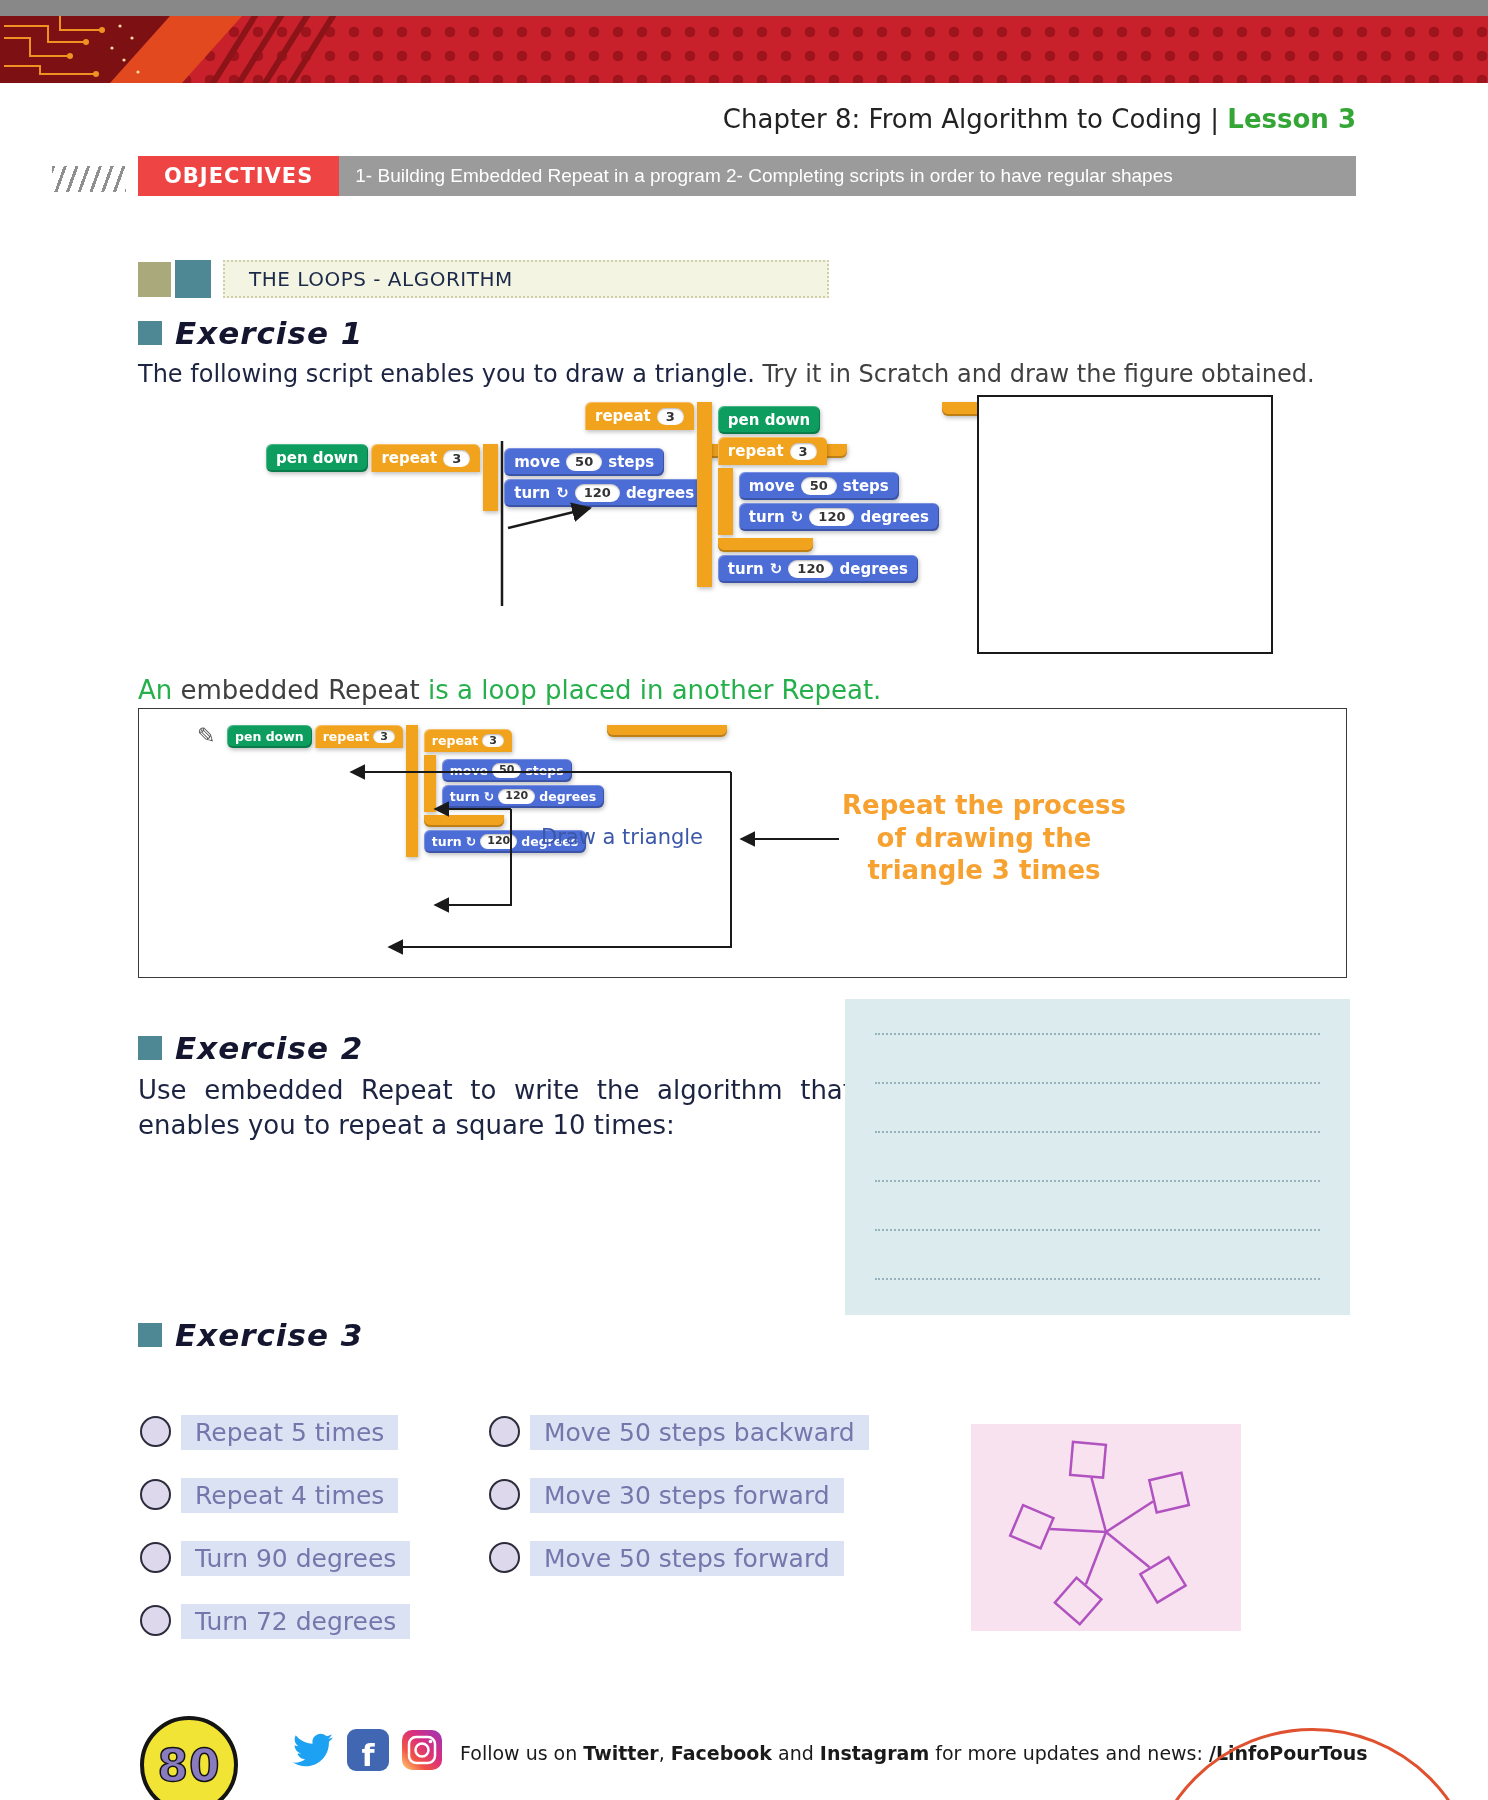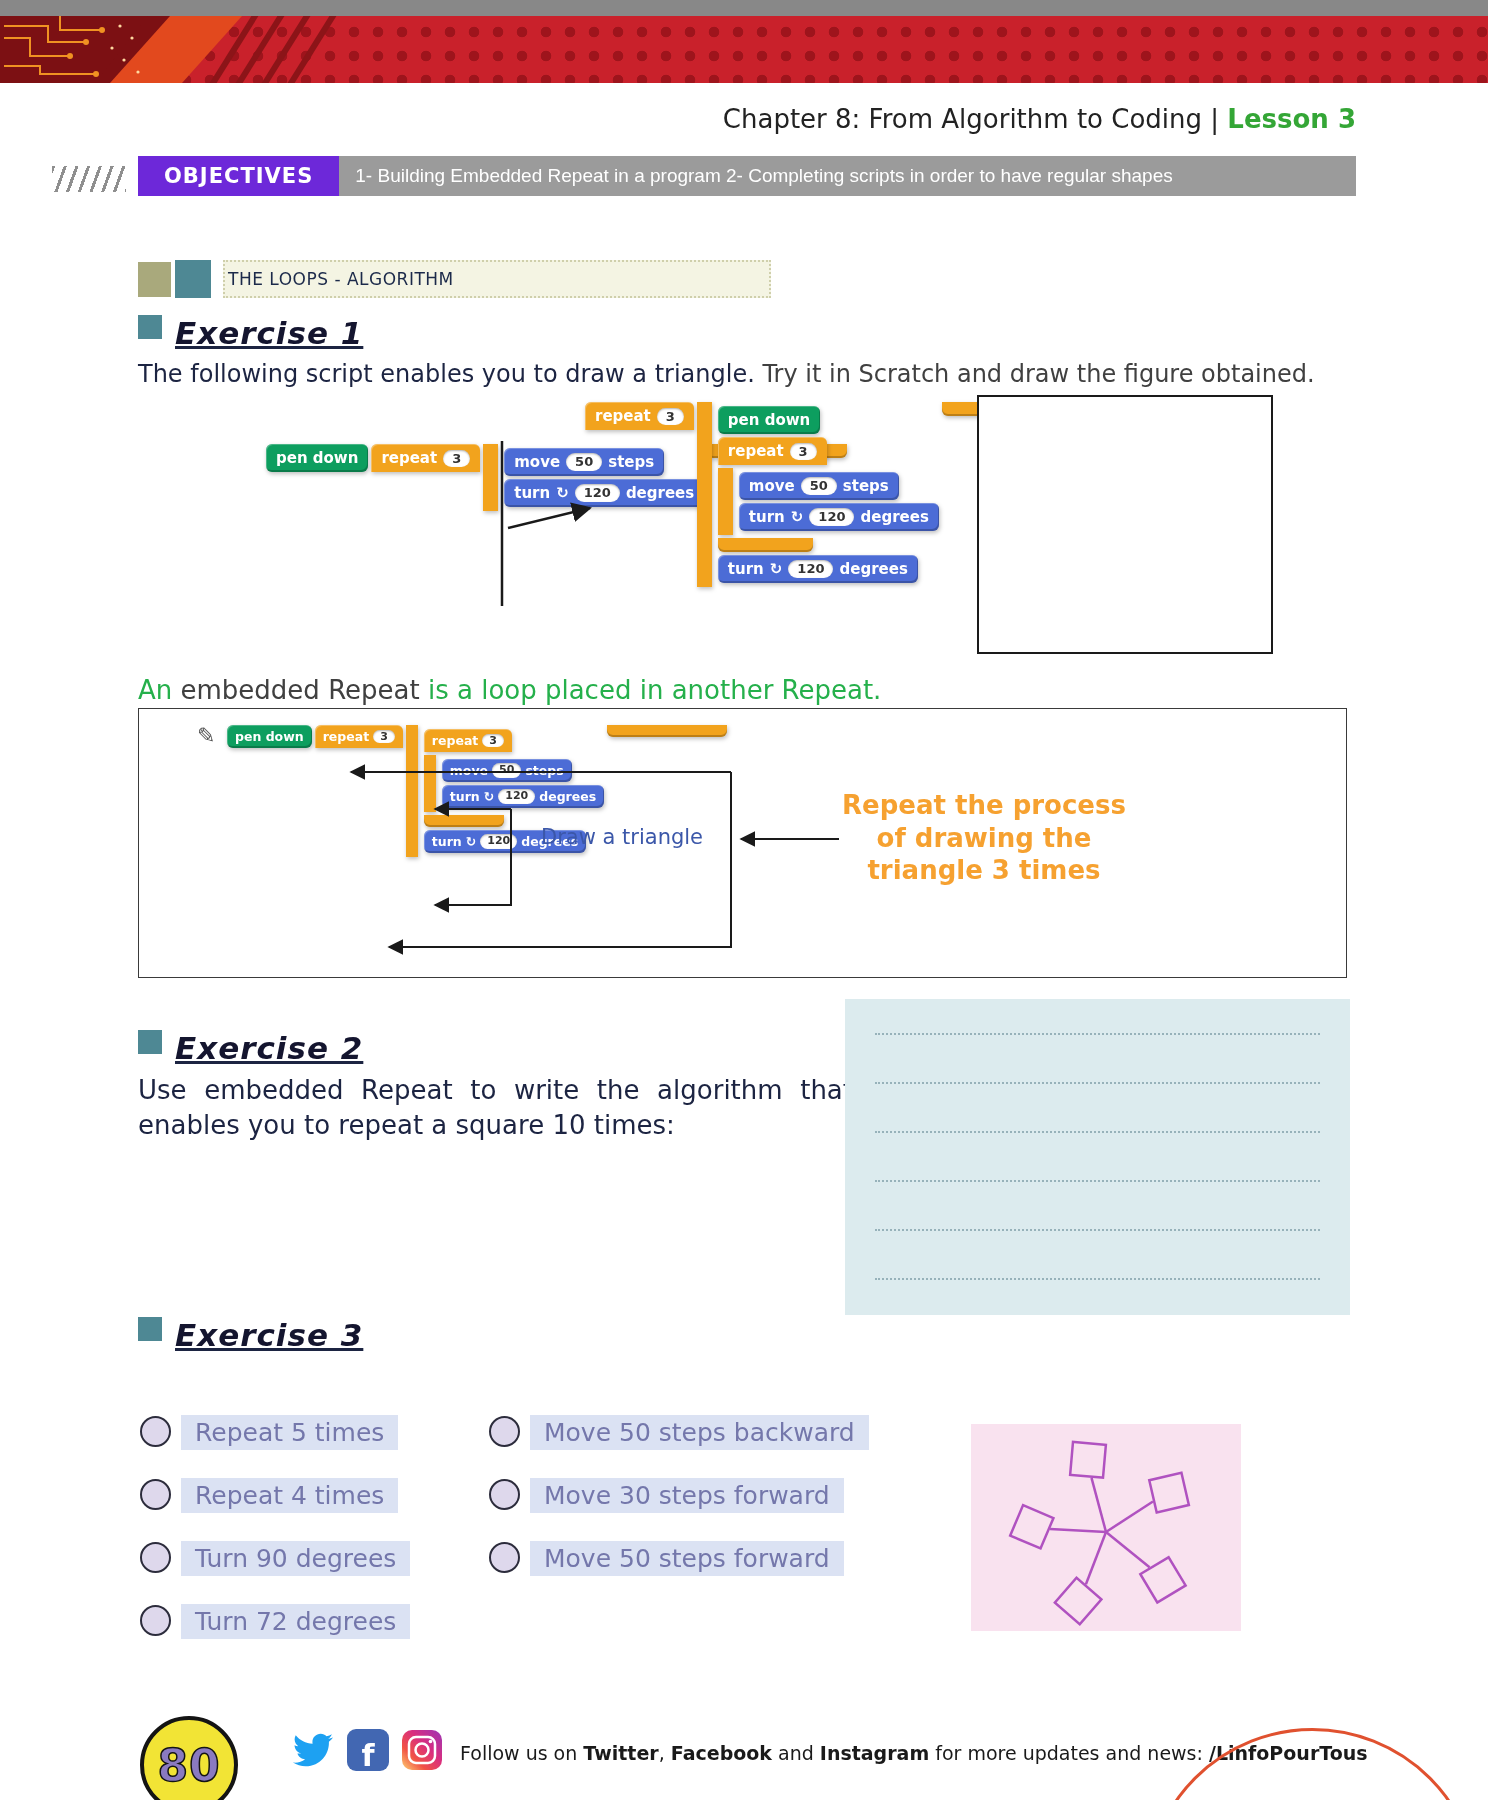--- a/index.html
+++ b/index.html
@@ -17,35 +17,35 @@
   
   .chapter-line { position:absolute; left:560px; top:88px; width:796px; text-align:right;
                   font-size:26px; color:#222; white-space:nowrap; }
   .chapter-line .lesson { color:#34a636; font-weight:bold; }
 
   
   .hatch { position:absolute; left:52px; top:150px; width:74px; height:26px;
            background:repeating-linear-gradient(110deg, #8f8f8f 0 3px, transparent 3px 11px); }
   .obj-bar { position:absolute; left:138px; top:140px; width:1218px; height:40px;
              background:#9b9b9b; display:flex; align-items:center; }
-  .obj-label { background:#6d28d9; color:#fff; font-weight:bold; font-size:21px; letter-spacing:1px;
+  .obj-label { background:#ef4444; color:#fff; font-weight:bold; font-size:21px; letter-spacing:1px;
                height:100%; display:flex; align-items:center; padding:16px 26px; }
   .obj-text { color:#fff; font-size:19px; padding-left:16px; white-space:nowrap;
               font-family:"Liberation Sans", sans-serif; }
 
   
   .section-row { position:absolute; left:138px; top:244px; display:flex; align-items:center; }
   .sq-olive { width:33px; height:35px; background:#a9a97c; margin-right:4px; }
   .sq-teal  { width:36px; height:38px; background:#4e8894; margin-right:12px; }
-  .section-bar { width:548px; height:38px; background:#f4f4e3; border:2px dotted #cfcfab;
-                 display:flex; align-items:center; padding-left:3px;
-                 font-size:17px; color:#1c2a4a; letter-spacing:.5px; }
-
-  
-  .exhead { position:absolute; display:flex; gap:13px;text-decoration:underline; }
+  .section-bar { width:606px; height:38px; background:#f4f4e3; border:2px dotted #cfcfab;
+                 display:flex; align-items:center; padding-left:24px;
+                 font-size:20px; color:#1c2a4a; letter-spacing:.5px; }
+
+  
+  .exhead { position:absolute; display:flex; align-items:center; gap:13px; }
   .bullet { width:24px; height:24px; background:#4e8894; display:inline-block; }
   .exname { font-size:31px; font-weight:bold; font-style:italic; color:#14152f; letter-spacing:1px; }
 
   .bodytext { position:absolute; font-size:24px; color:#1c2442; }
   .nowrap { white-space:nowrap; }
   .red { color:#404040; }
   .greentx { color:#25b04b; }
 
   
   .sstack { position:absolute; display:inline-flex; flex-direction:row; align-items:flex-start; gap:3px;

